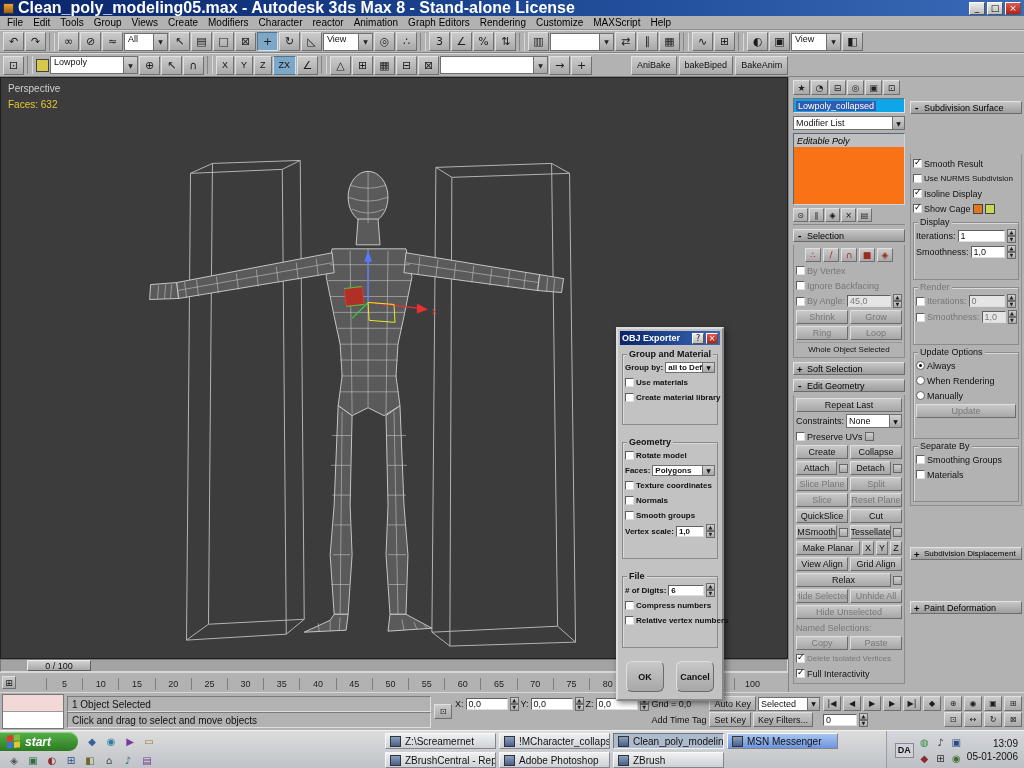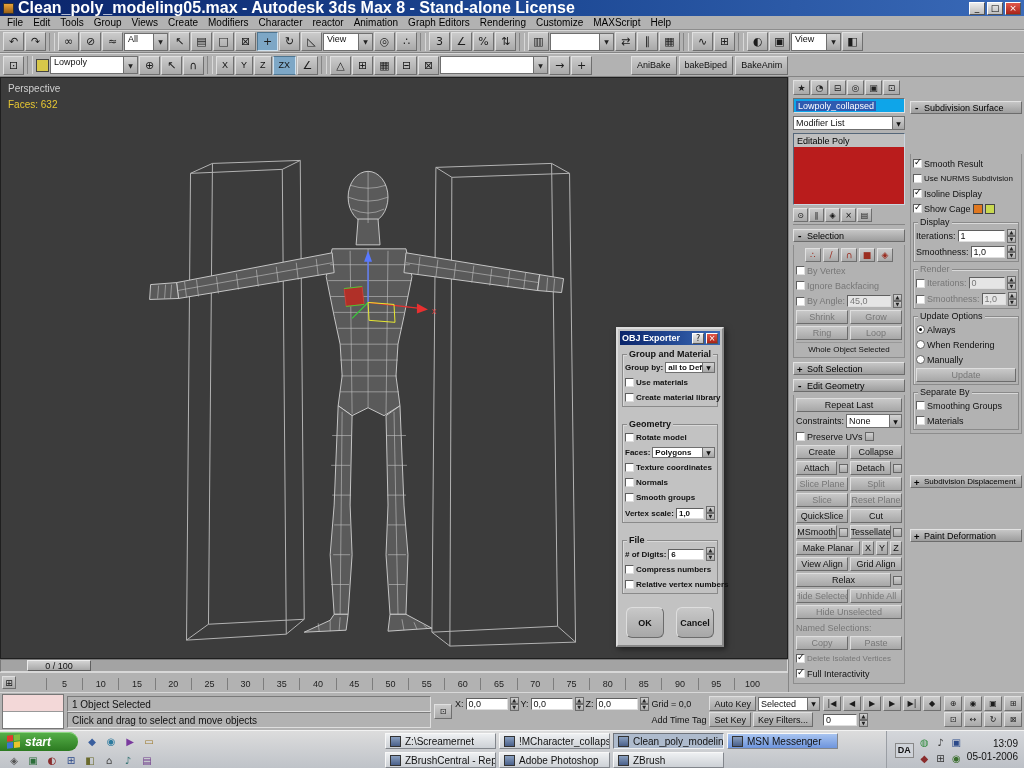--- a/index.html
+++ b/index.html
@@ -51,21 +51,21 @@
   .cpanel{position:absolute;right:0;top:0;width:236px;height:100%;background:#b2b2b2;border-left:1px solid #868686;display:flex;gap:5px;padding:3px 3px 0 4px;}
   .cp-col{width:112px;display:flex;flex-direction:column;gap:3px;}
   .cp-col.right{padding-top:20px;gap:40px;}
   .cp-tabs{display:flex;gap:1px;}
   .cp-tab{width:17px;height:15px;background:linear-gradient(#cbcbcb,#a9a9a9);border:1px solid;border-color:#e0e0e0 #6f6f6f #6f6f6f #e0e0e0;font-size:9px;display:flex;align-items:center;justify-content:center;font-family:"DejaVu Sans",sans-serif;color:#222;}
   .objname{height:15px;background:#0ea5e9;border:1px solid;border-color:#6f6f6f #e0e0e0 #e0e0e0 #6f6f6f;display:flex;align-items:center;padding:0 2px;font-size:9px;overflow:hidden;}
   .objsel{background:#2f5bb0;color:#fff;padding:0 2px;white-space:nowrap;}
   .mini-dd{height:14px;background:#fff;border:1px solid #6f6f6f;display:flex;align-items:center;font-size:9px;padding-left:2px;flex:1;overflow:hidden;}
   .mini-dd .dd-val{flex:1;white-space:nowrap;overflow:hidden;}
   .mini-dd::after{content:"▼";font-size:6px;width:11px;align-self:stretch;background:linear-gradient(#d2d2d2,#a6a6a6);border-left:1px solid #6f6f6f;display:flex;align-items:center;justify-content:center;font-family:"DejaVu Sans",sans-serif;}
-  .stack{height:72px;background:#b91c1c;border:1px solid;border-color:#55677a #ccd6e0 #ccd6e0 #55677a;}
+  .stack{height:72px;background:#f97316;border:1px solid;border-color:#55677a #ccd6e0 #ccd6e0 #55677a;font-style:italic;}
   .stack-item{height:13px;display:flex;align-items:center;padding:0 3px;font-size:9px;color:#000;}
   .stack-item.selected{background:#bfbfbf;}
   .stkbar{display:flex;gap:1px;border-bottom:1px solid #888;padding-bottom:2px;}
   .stk-icon{width:15px;height:14px;background:linear-gradient(#cbcbcb,#a9a9a9);border:1px solid;border-color:#e0e0e0 #6f6f6f #6f6f6f #e0e0e0;font-size:8px;display:flex;align-items:center;justify-content:center;font-family:"DejaVu Sans",sans-serif;}
 
   .ro-head{height:13px;flex:0 0 auto;background:linear-gradient(#c6c6c6,#9d9d9d);border:1px solid;border-color:#e2e2e2 #6c6c6c #6c6c6c #e2e2e2;font-size:9px;display:flex;align-items:center;padding:0 3px;gap:3px;color:#000;margin-top:1px;}
   .ro-head::before{content:"+";font-weight:bold;width:7px;font-family:"DejaVu Sans Mono",monospace;}
   .ro-head.open::before{content:"-";}
   .ro-body{border:1px solid #8d8d8d;border-top:none;padding:3px 2px;display:flex;flex-direction:column;gap:2px;}
   .cp-row{display:flex;align-items:center;gap:2px;min-height:13px;}
@@ -80,21 +80,21 @@
   .rb{flex:0 0 9px;width:9px;height:9px;border-radius:50%;background:#fff;border:1px solid #5f5f5f;}
   .rb.sel::after{content:"";display:block;width:3px;height:3px;background:#000;border-radius:50%;margin:2px auto;}
   .fld{height:12px;background:#fff;border:1px solid;border-color:#5f5f5f #dedede #dedede #5f5f5f;font-size:9px;display:flex;align-items:center;padding:0 2px;min-width:24px;}
   .fld.dis{color:#888;background:#e5e5e5;}
   .spin{flex:0 0 9px;width:9px;display:flex;flex-direction:column;font-size:5px;line-height:5px;text-align:center;color:#222;font-family:"DejaVu Sans",sans-serif;}
   .spin::before{content:"▲";background:linear-gradient(#d0d0d0,#a8a8a8);border:1px solid #6c6c6c;}
   .spin::after{content:"▼";background:linear-gradient(#d0d0d0,#a8a8a8);border:1px solid #6c6c6c;}
   .so-row{justify-content:center;gap:2px;}
   .so-icon{width:16px;height:14px;background:linear-gradient(#cbcbcb,#a9a9a9);border:1px solid;border-color:#e0e0e0 #6f6f6f #6f6f6f #e0e0e0;font-size:9px;display:flex;align-items:center;justify-content:center;color:#9b2d20;font-family:"DejaVu Sans",sans-serif;}
   .sel-status{font-size:8px;text-align:center;color:#111;border-top:1px solid #999;padding-top:2px;}
-  .grp{border:1px solid #8a8a8a;box-shadow:1px 1px 0 #d9d9d9 inset;position:relative;margin-top:5px;padding:6px 2px 2px;display:flex;flex-direction:column;gap:2px;}
+  .grp{border:1px solid #8a8a8a;box-shadow:1px 1px 0 #d9d9d9 inset;position:relative;margin-top:5px;padding:6px 2px 20px;display:flex;flex-direction:column;gap:2px;}
   .grp-label{position:absolute;top:-5px;left:4px;background:#b2b2b2;padding:0 2px;font-size:9px;line-height:9px;}
   .swatch-sm{width:10px;height:10px;border:1px solid #444;flex:0 0 10px;}
 
   
   .statusbar{position:absolute;left:0;bottom:38px;width:100%;height:38px;background:#b2b2b2;border-top:1px solid #d8d8d8;display:flex;align-items:stretch;gap:3px;padding:1px 2px;}
   .sb-col{display:flex;flex-direction:column;gap:0;justify-content:center;}
   .sb-row{display:flex;align-items:center;gap:2px;height:16px;}
   .mini-listener{width:62px;border:1px solid #777;display:flex;flex-direction:column;}
   .ml-top{flex:1;background:#f3d8d8;border-bottom:1px solid #999;}
   .ml-bot{flex:1;background:#fff;}

